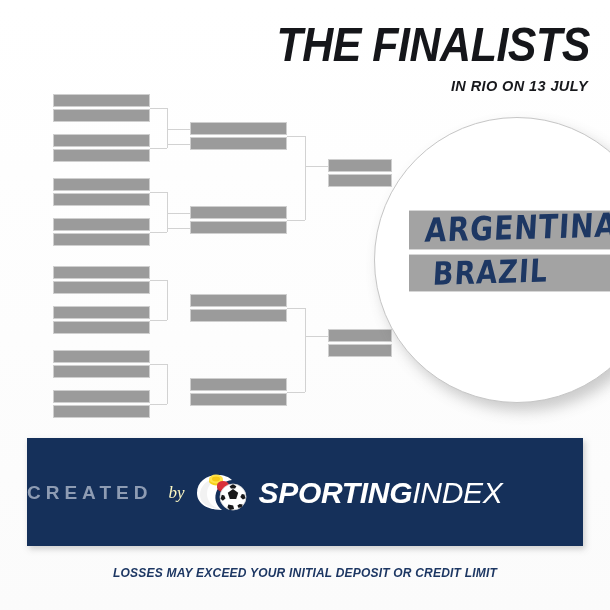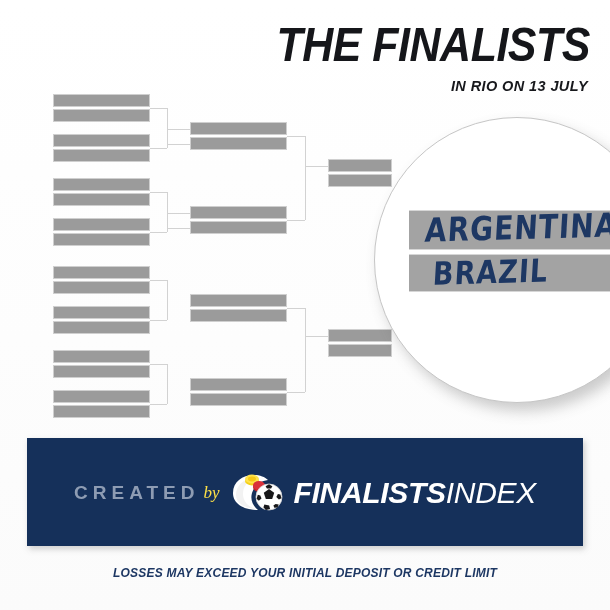--- a/index.html
+++ b/index.html
@@ -103,41 +103,41 @@
 
   
   .brandband{
     position:absolute;
     left:27px; top:434px;
     width:556px; height:108px;
     background:#15305a;
     box-shadow:2px 3px 6px rgba(120,120,120,0.35);
     display:flex;
     align-items:center;
-    justify-content:center;
+    justify-content:flex-start;
   }
   .brandrow{
     display:flex;
     align-items:center;
     gap:0px;
     transform:translateY(1px);
   }
   .created{
     font-family:"Liberation Sans", sans-serif;
     font-weight:bold;
     font-size:19px;
     letter-spacing:5px;
     color:#8e9cb3;
   }
   .byword{
     font-family:"Liberation Serif", serif;
     font-style:italic;
     font-size:17px;
-    color:#fde047;
-    margin:0 10px 0 4px;
+    color:#fef9c3;
+    margin:0 10px 0 16px;
   }
   .logo{
     position:relative;
     width:56px;height:40px;
     margin-right:8px;
     flex:0 0 auto;
   }
   .brandname{
     font-family:"Liberation Sans", sans-serif;
     font-size:30px;
@@ -256,20 +256,20 @@
           <circle cx="39" cy="24" r="13" fill="#ffffff" stroke="#d8d8d8" stroke-width="0.8"></circle>
           <path d="M39 16 l5.2 3.8 -2 6.2 -6.4 0 -2-6.2 Z" fill="#18181a"></path>
           <path d="M39 11.2 l3.4 2.1 -1.3 2.1 -4.2 0 -1.3-2.1 Z" fill="#18181a"></path>
           <path d="M50.4 21.6 l1.1 3.6 -2.6 1.2 -2.6-2.5 1.6-3.0 Z" fill="#18181a"></path>
           <path d="M27.8 21.8 l2.5 0.6 1.2 3.2 -2.7 2.2 -2.2-2.1 Z" fill="#18181a"></path>
           <path d="M34.4 31.6 l4.8 1.0 0.9 3.4 -4.3 1.0 -2.4-2.8 Z" fill="#18181a"></path>
           <path d="M45.6 31.0 l3.1 0.4 -1.1 3.0 -3.3 0.4 -0.9-2.4 Z" fill="#18181a"></path>
         </svg>
       </span>
       <span class="brandname">
-        <span class="b1">FINALISTS</span><span class="b2">INDEX</span>
+        <span class="b1">SPORTING</span><span class="b2">INDEX</span>
       </span>
     </div>
   </div>
 
   <div class="disclaimer">LOSSES MAY EXCEED YOUR INITIAL DEPOSIT OR CREDIT LIMIT</div>
 
 </div>
 
 </body></html>

